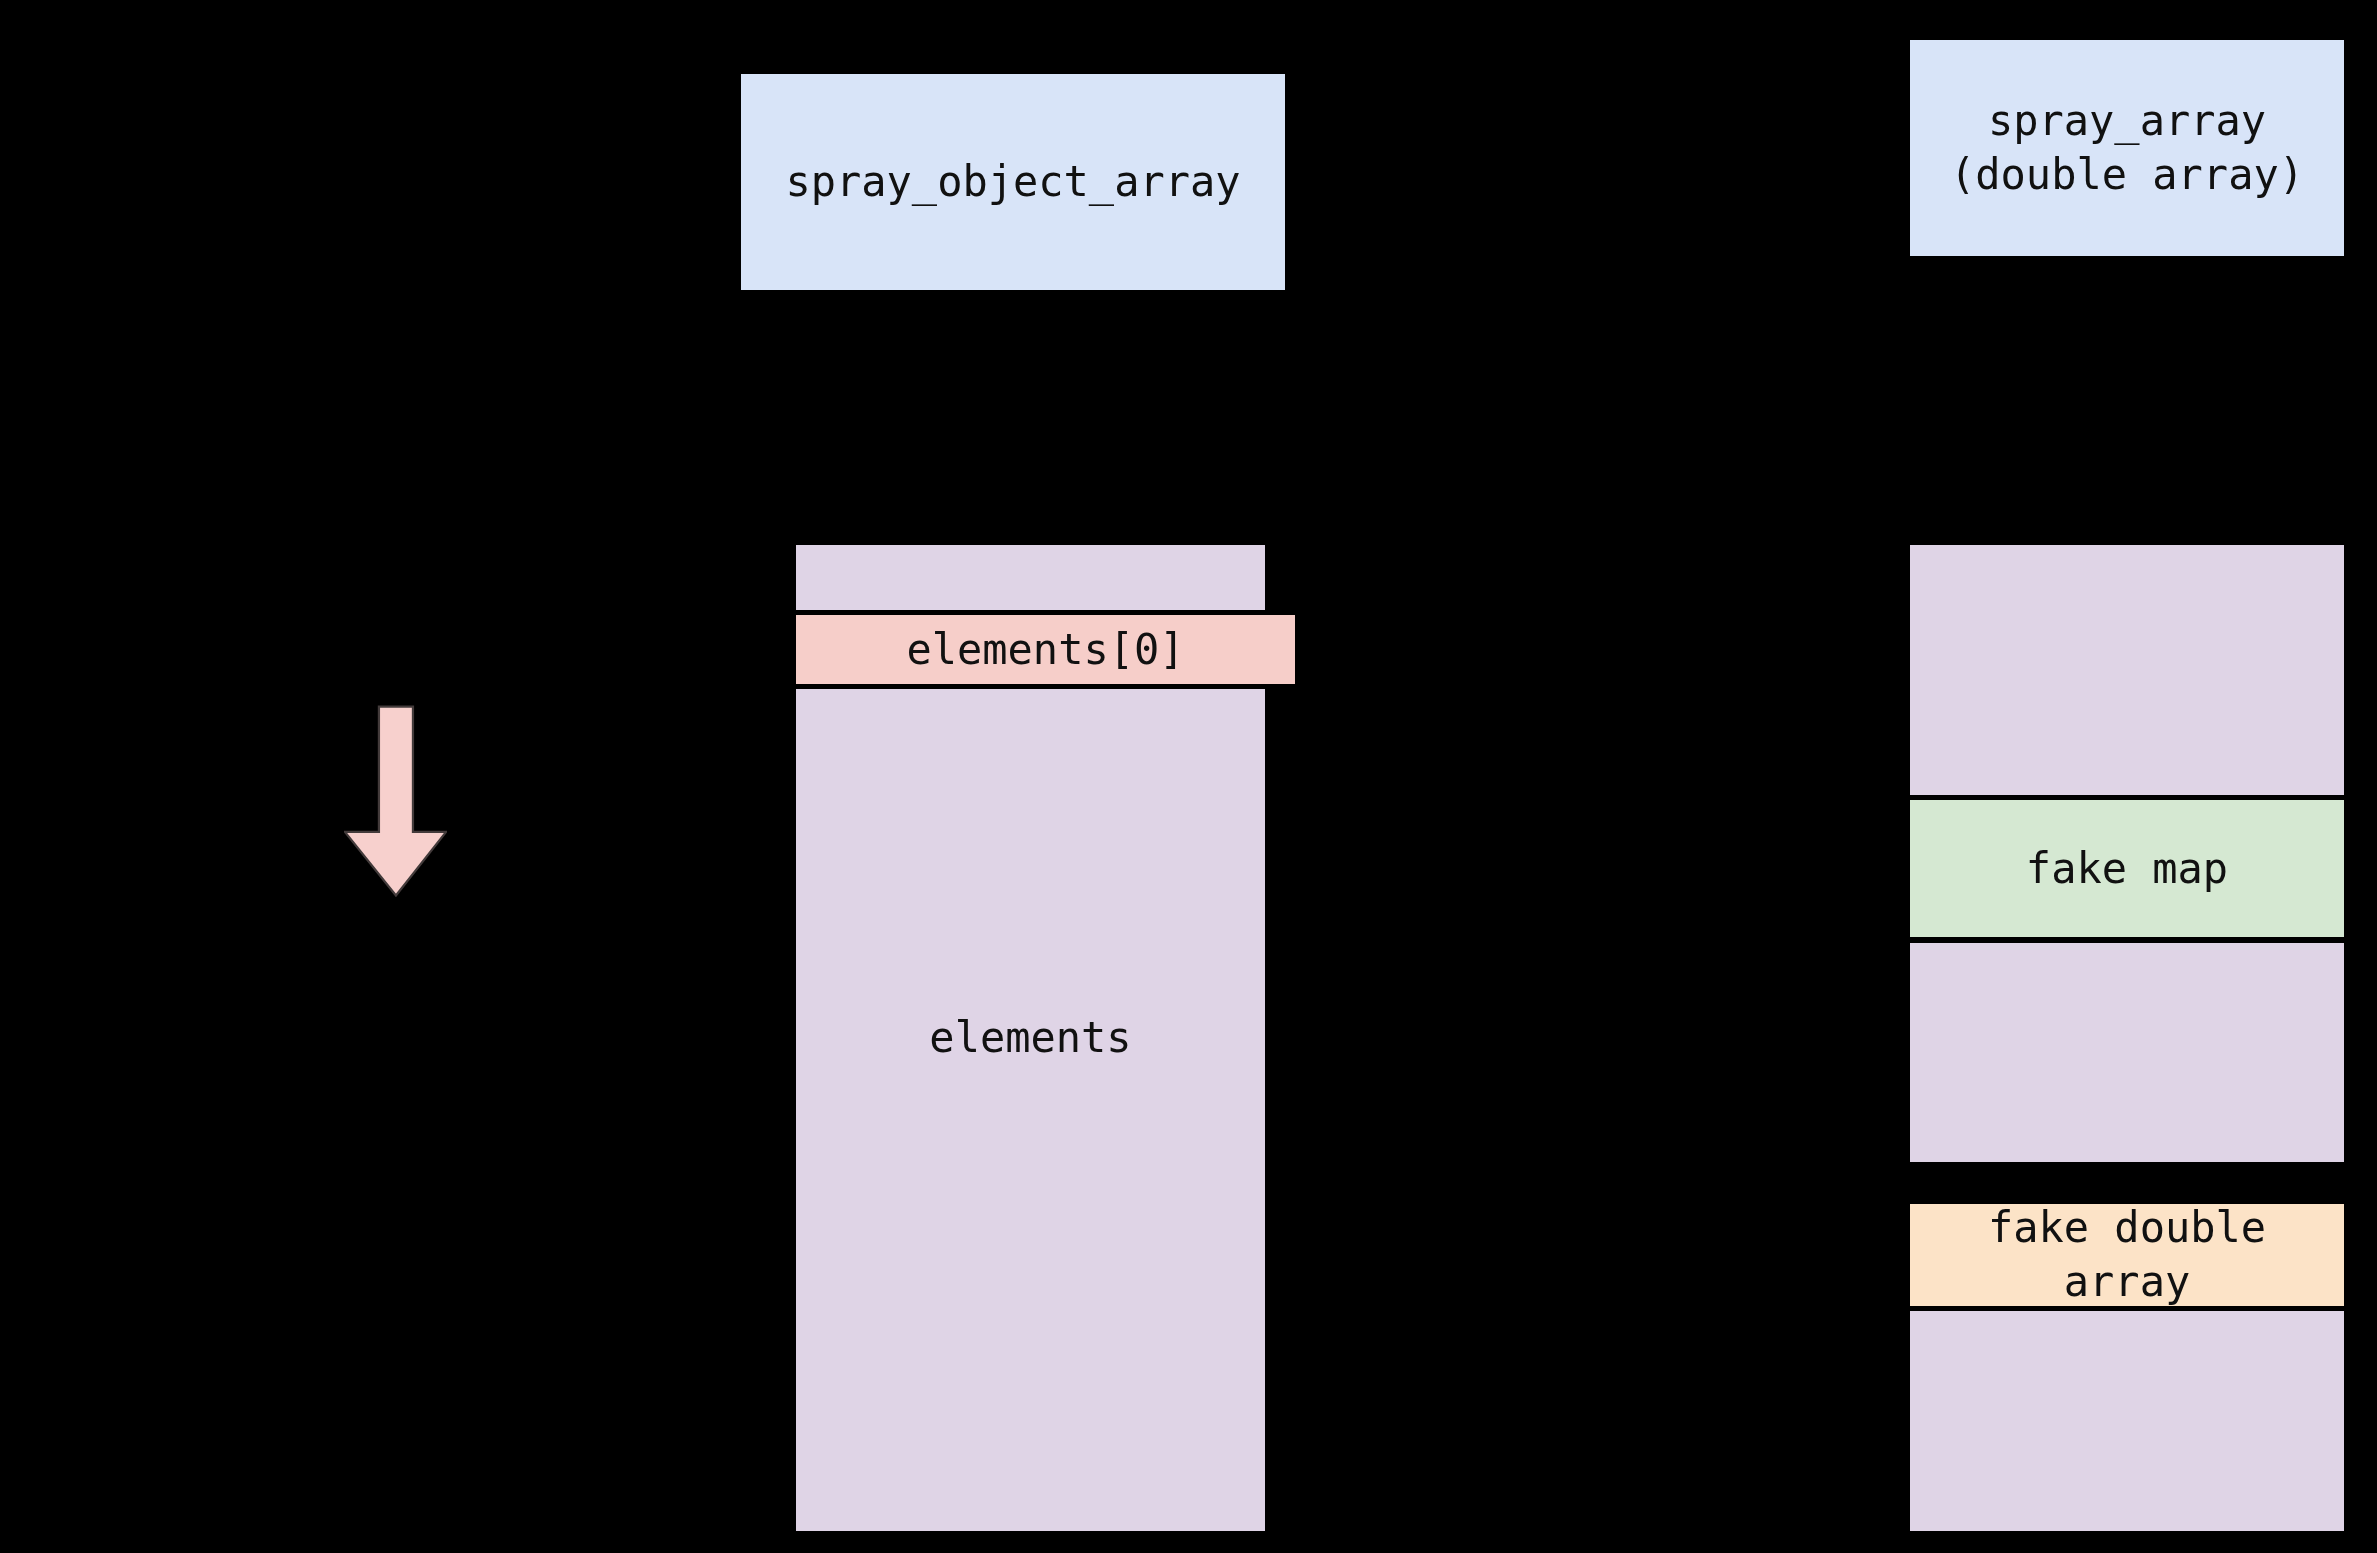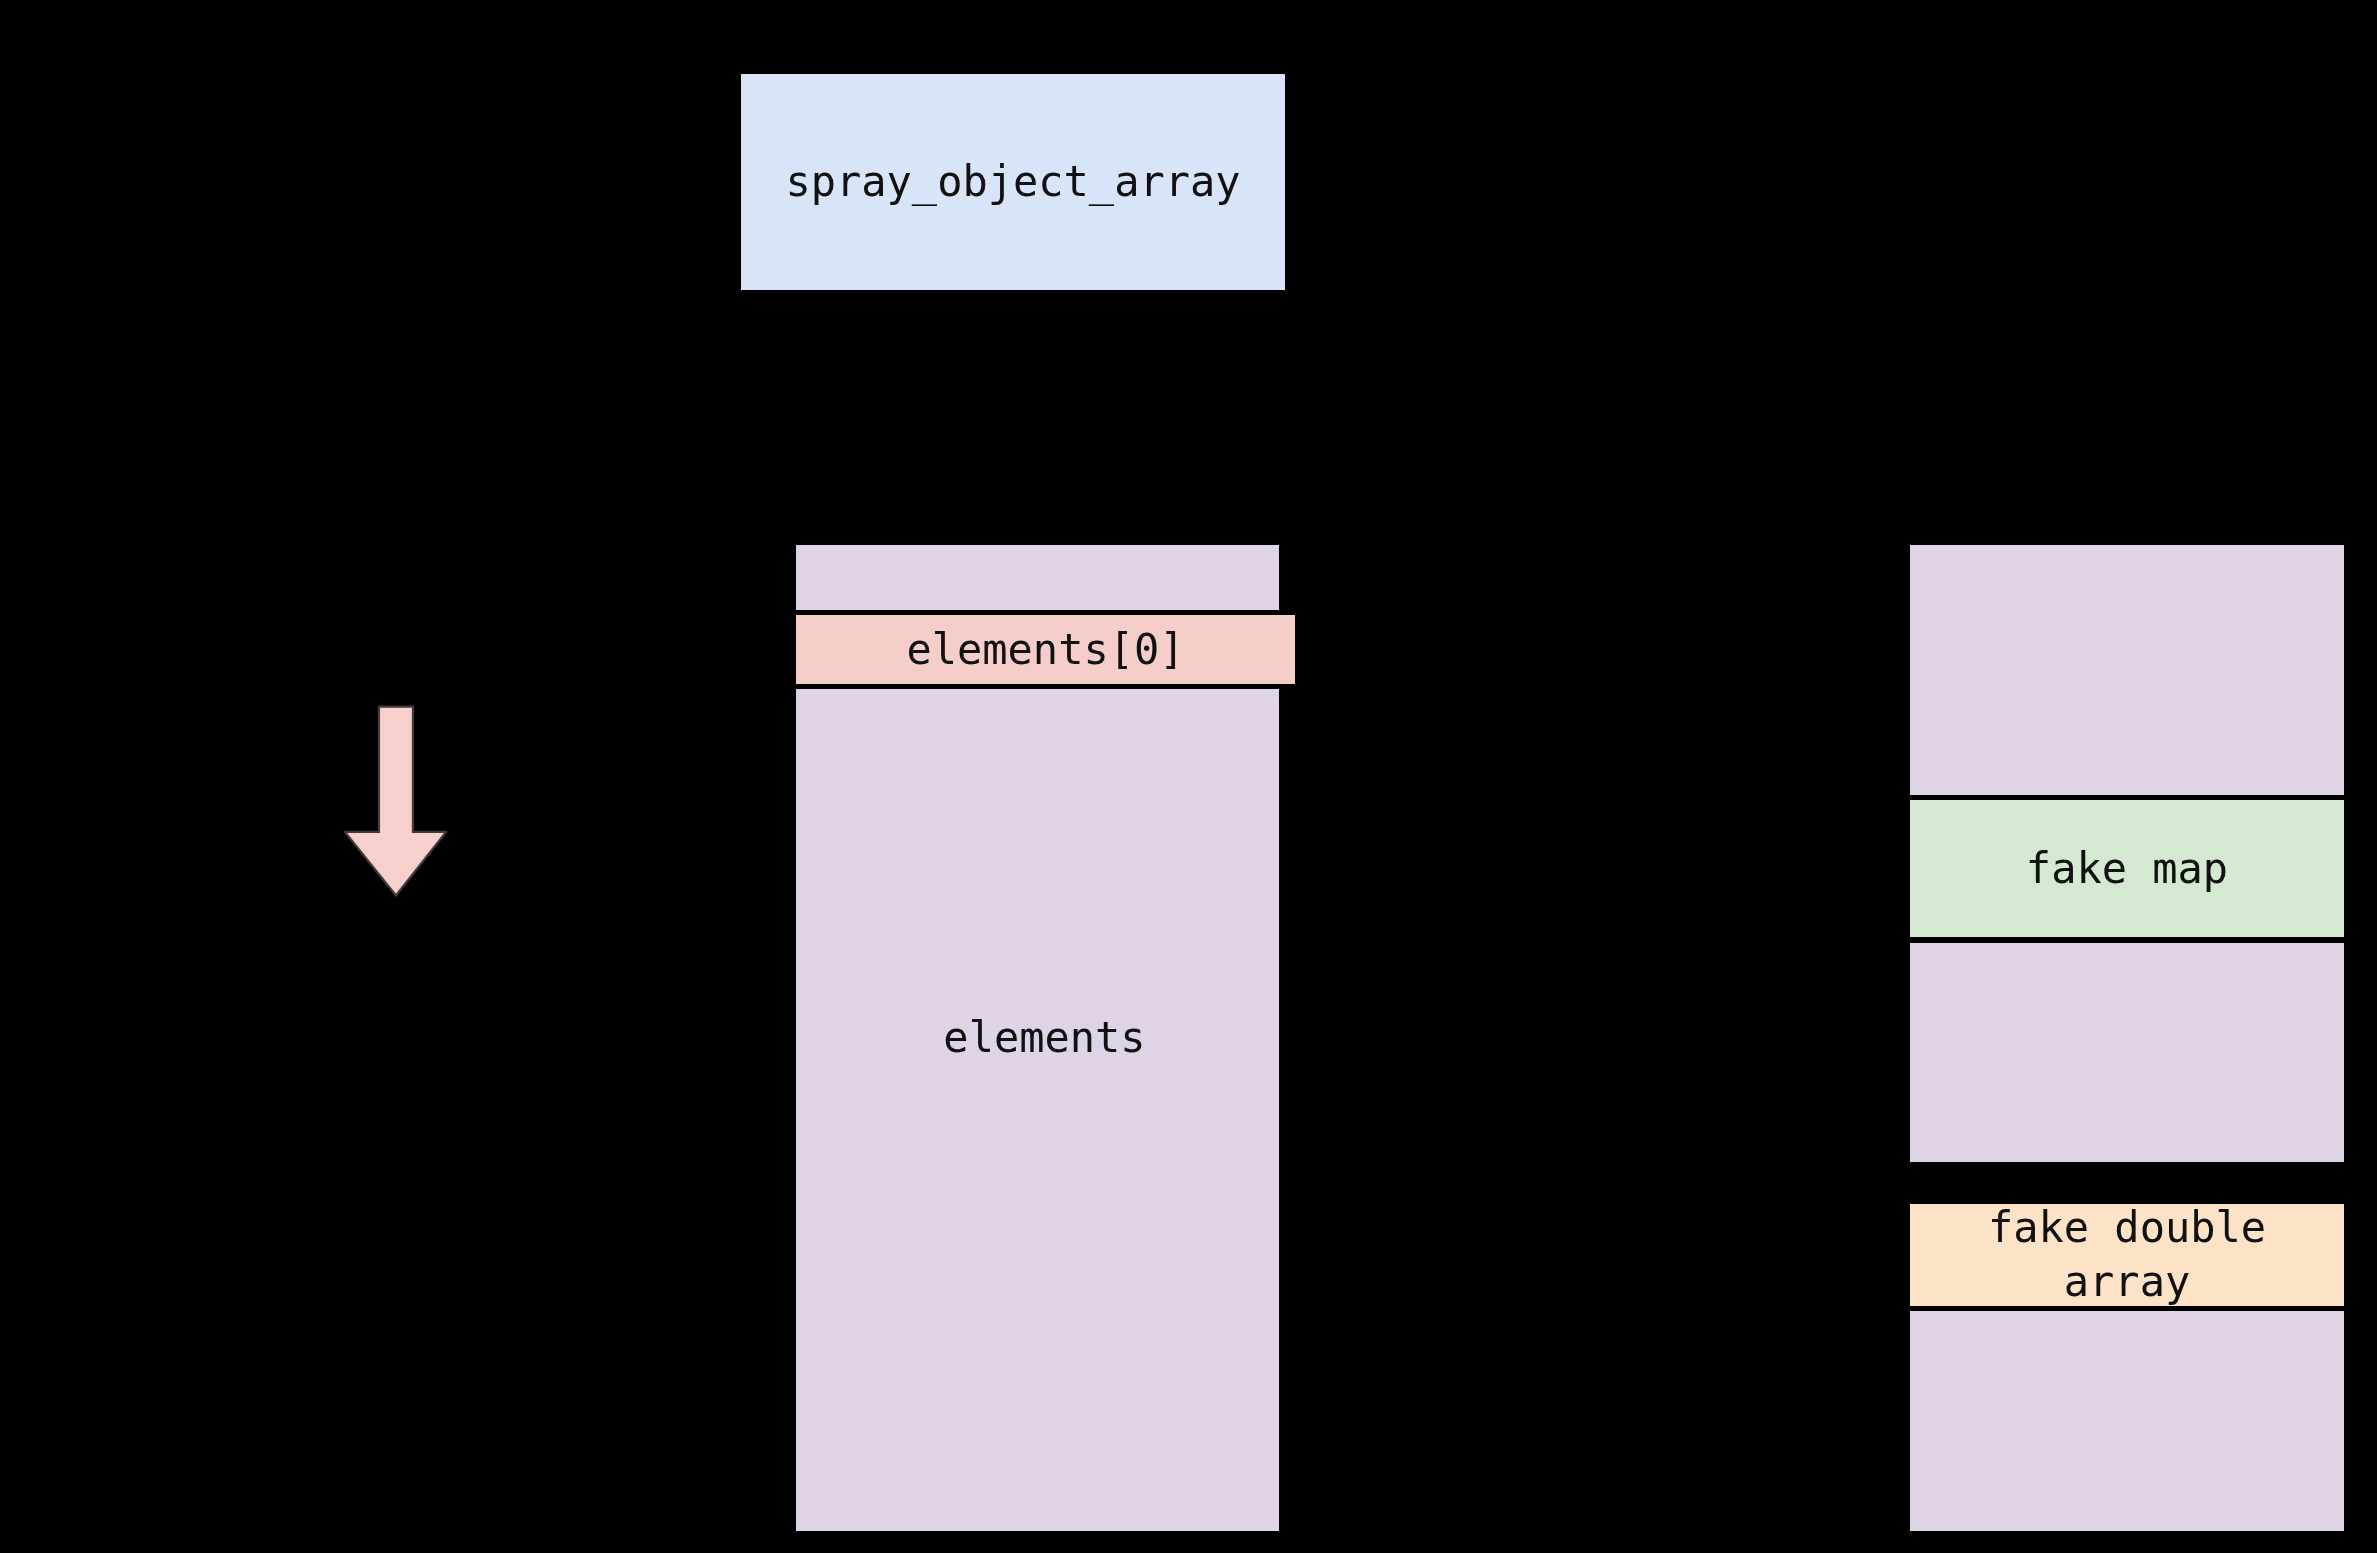--- a/index.html
+++ b/index.html
@@ -39,21 +39,20 @@
   }
   .hdr-right .wrap {
     display: inline-block;
     width: 398px;
   }
   
   .col-left {
     left: 796px; top: 545px;
     width: 469px; height: 986px;
     background: #dfd4e6;
-    padding-left: 14px;
   }
   .row-elements0 {
     left: 796px; top: 610px;
     width: 499px; height: 79px;
     box-sizing: border-box;
     border-top: 5.4px solid #000000;
     border-bottom: 5.4px solid #000000;
     background: #f6cec9;
   }
   
@@ -93,20 +92,23 @@
 </style>
 </head>
 <body>
 
 <div class="stage">
 
   <div class="box hdr-left">
     <span>spray_object_array</span>
   </div>
 
+  <div class="box hdr-right">
+    <span class="wrap">spray_array (double array)</span>
+  </div>
 
   <svg class="arrow-down" viewBox="0 0 115 213" xmlns="http://www.w3.org/2000/svg">
     <polygon points="39,1 77,1 77,141 114,141 58,212 1,141 39,141" fill="#f7d0cd" stroke="#433b3b" stroke-width="2.5"></polygon>
   </svg>
 
   <div class="box col-left">
     <span>elements</span>
   </div>
 
   <div class="box row-elements0">

